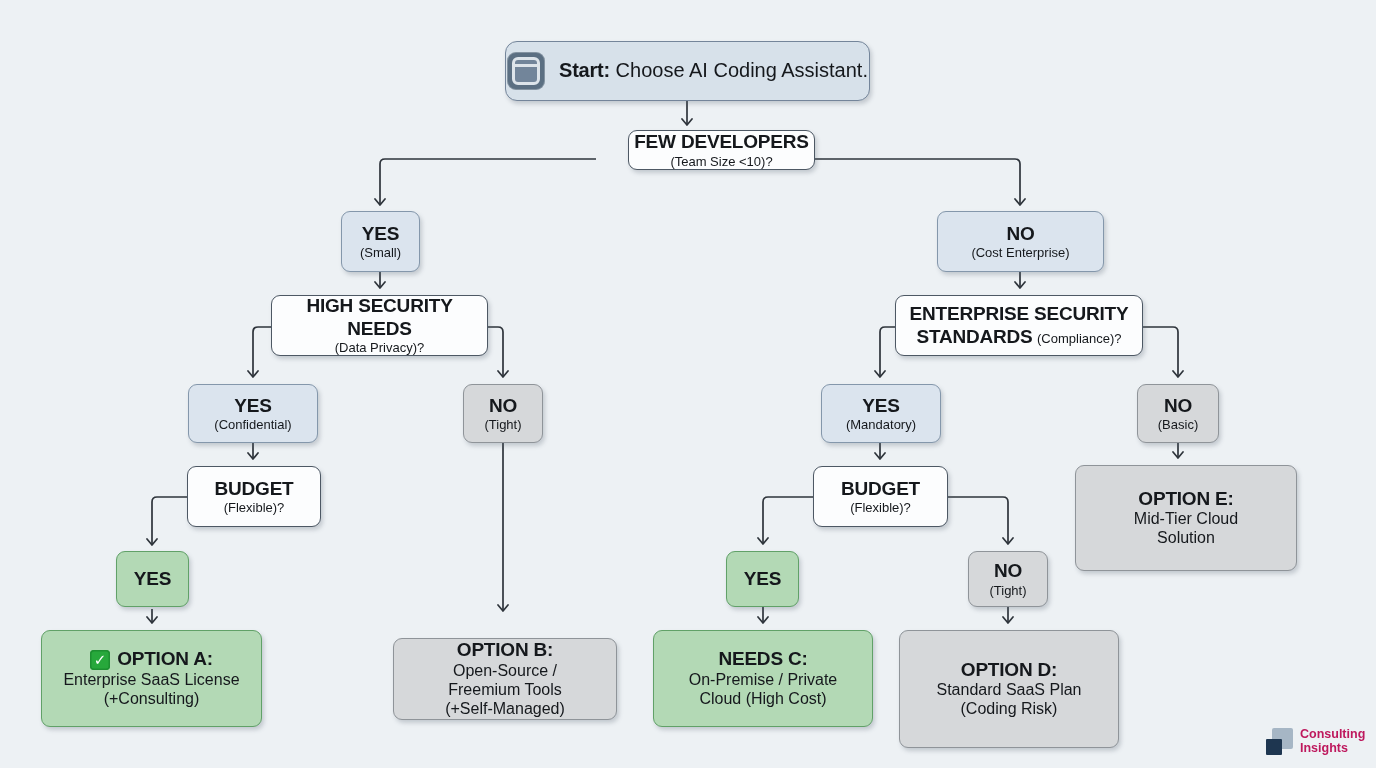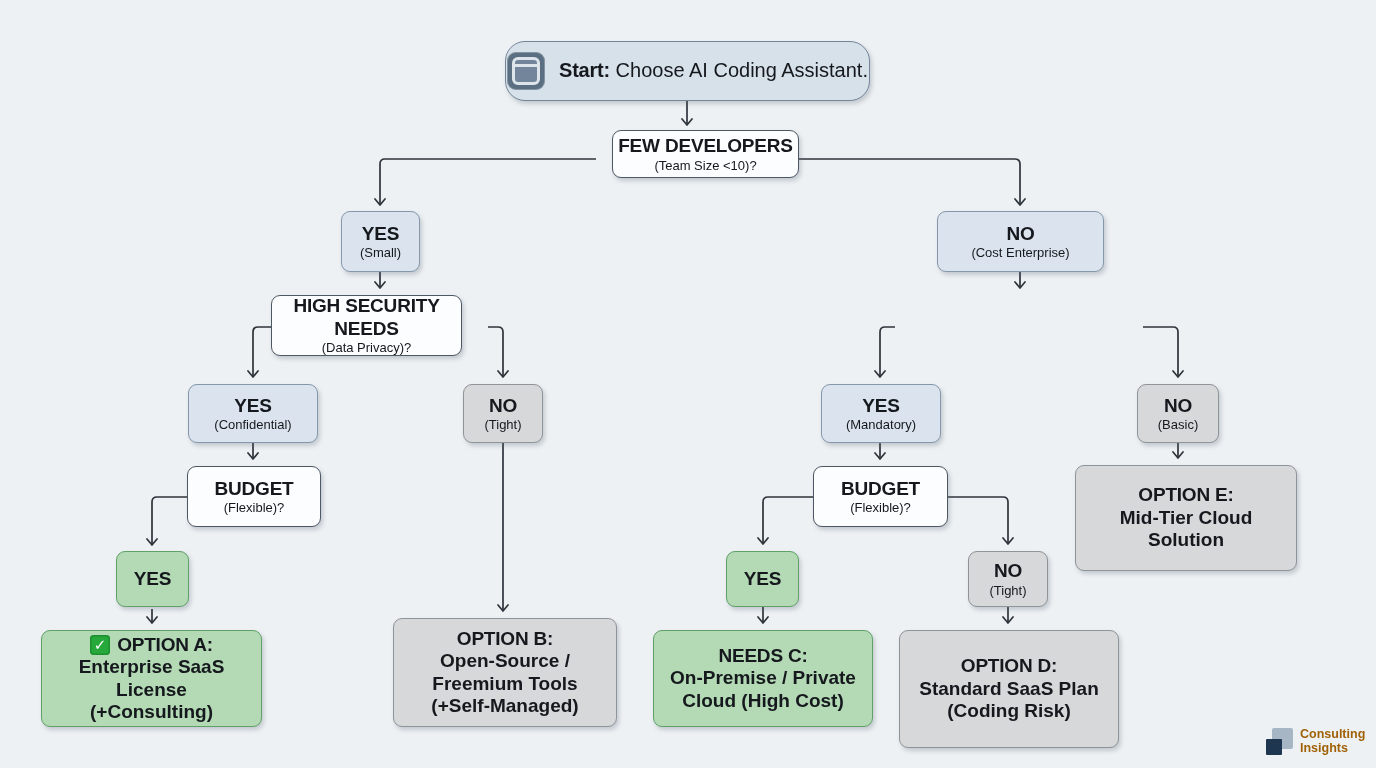--- a/index.html
+++ b/index.html
@@ -21,30 +21,30 @@
     align-items:center;justify-content:center;
     text-align:center;
     border-radius:9px;
     box-sizing:border-box;
     color:#15181c;
     box-shadow:2px 3px 4px rgba(90,100,115,0.28);
     line-height:1.18;
   }
   .node .b{font-weight:700;font-size:19px;letter-spacing:-0.2px;}
   .node .s{font-weight:400;font-size:13px;}
-  .node .ln{font-weight:700;font-size:19px;}
+  .node .ln{font-weight:400;font-size:16px;}
   .blue {background:#dbe4ee;border:1.6px solid #8497ab;}
   .white{background:#fcfdfe;border:1.6px solid #4d5864;}
   .gray {background:#d6d8da;border:1.6px solid #8f9499;}
   .green{background:#b3d9b5;border:1.6px solid #61a168;}
 
   .start-node{
     flex-direction:row;gap:14px;
     background:#d7e1ea;border:1.6px solid #74859a;
-    border-radius:20px;
+    border-radius:12px;
   }
   .start-node .start-text{font-size:20px;}
   .start-node .b{font-size:20px;}
   .start-icon{
     width:38px;height:38px;border-radius:9px;
     background:#5b6f82;
     position:relative;flex:0 0 auto;
     box-shadow:inset 0 0 0 1px rgba(255,255,255,0.25);
   }
   .start-icon .win{
@@ -74,21 +74,21 @@
   .logo-mark{position:relative;width:27px;height:27px;flex:0 0 auto;}
   .logo-sq-light{
     position:absolute;right:0;top:0;width:21px;height:21px;
     background:#a6b6c5;border-radius:2px;
   }
   .logo-sq-dark{
     position:absolute;left:0;bottom:0;width:16px;height:16px;
     background:#1e3650;border-radius:1px;
   }
   .logo-text{
-    font-size:12.5px;font-weight:700;color:#a16207;line-height:1.12;
+    font-size:12.5px;font-weight:700;color:#be185d;line-height:1.12;
   }
 </style>
 </head>
 <body>
 
 <div id="canvas">
 
   <svg id="edges" viewBox="0 0 1376 768" xmlns="http://www.w3.org/2000/svg">
     <defs>
       <marker id="arrow" markerWidth="14" markerHeight="14" refX="7" refY="6" orient="auto" markerUnits="userSpaceOnUse">
@@ -119,40 +119,44 @@
   </svg>
 
   <div class="node start-node" style="left:505px;top:41px;width:365px;height:60px">
     <div class="start-icon">
       <div class="win"></div>
         <div class="bar"></div>
     </div>
     <div class="start-text"><span class="b">Start:</span> <span>Choose AI Coding Assistant.</span></div>
   </div>
 
-  <div class="node white" style="left:612px;top:130px;width:187px;height:48px">
+  <div class="node white" style="left:628px;top:130px;width:187px;height:40px">
     <div class="b">FEW DEVELOPERS</div>
     <div class="s">(Team Size &lt;10)?</div>
   </div>
 
   <div class="node blue" style="left:341px;top:211px;width:79px;height:61px">
     <div class="b">YES</div>
     <div class="s">(Small)</div>
   </div>
 
   <div class="node blue" style="left:937px;top:211px;width:167px;height:61px">
     <div class="b">NO</div>
     <div class="s">(Cost Enterprise)</div>
   </div>
 
-  <div class="node white" style="left:271px;top:295px;width:191px;height:61px">
+  <div class="node white" style="left:271px;top:295px;width:217px;height:61px">
     <div class="b">HIGH SECURITY NEEDS</div>
     <div class="s">(Data Privacy)?</div>
   </div>
 
+  <div class="node white" style="left:895px;top:295px;width:248px;height:61px">
+    <div class="b">ENTERPRISE SECURITY</div>
+    <div><span class="b">STANDARDS</span> <span class="s">(Compliance)?</span></div>
+  </div>
 
   <div class="node blue" style="left:188px;top:384px;width:130px;height:59px">
     <div class="b">YES</div>
     <div class="s">(Confidential)</div>
   </div>
 
   <div class="node gray" style="left:463px;top:384px;width:80px;height:59px">
     <div class="b">NO</div>
     <div class="s">(Tight)</div>
   </div>
@@ -198,21 +202,21 @@
 
   <div class="node green" style="left:41px;top:630px;width:221px;height:97px">
     <div class="opt-title">
       <span class="check-badge">✓</span>
       <span class="b">OPTION A:</span>
     </div>
     <div class="ln">Enterprise SaaS License</div>
     <div class="ln">(+Consulting)</div>
   </div>
 
-  <div class="node gray" style="left:393px;top:618px;width:224px;height:109px">
+  <div class="node gray" style="left:393px;top:638px;width:224px;height:82px">
     <div class="b">OPTION B:</div>
     <div class="ln">Open-Source /</div>
     <div class="ln">Freemium Tools</div>
     <div class="ln">(+Self-Managed)</div>
   </div>
 
   <div class="node green" style="left:653px;top:630px;width:220px;height:97px">
     <div class="b">NEEDS C:</div>
     <div class="ln">On-Premise / Private</div>
     <div class="ln">Cloud (High Cost)</div>

